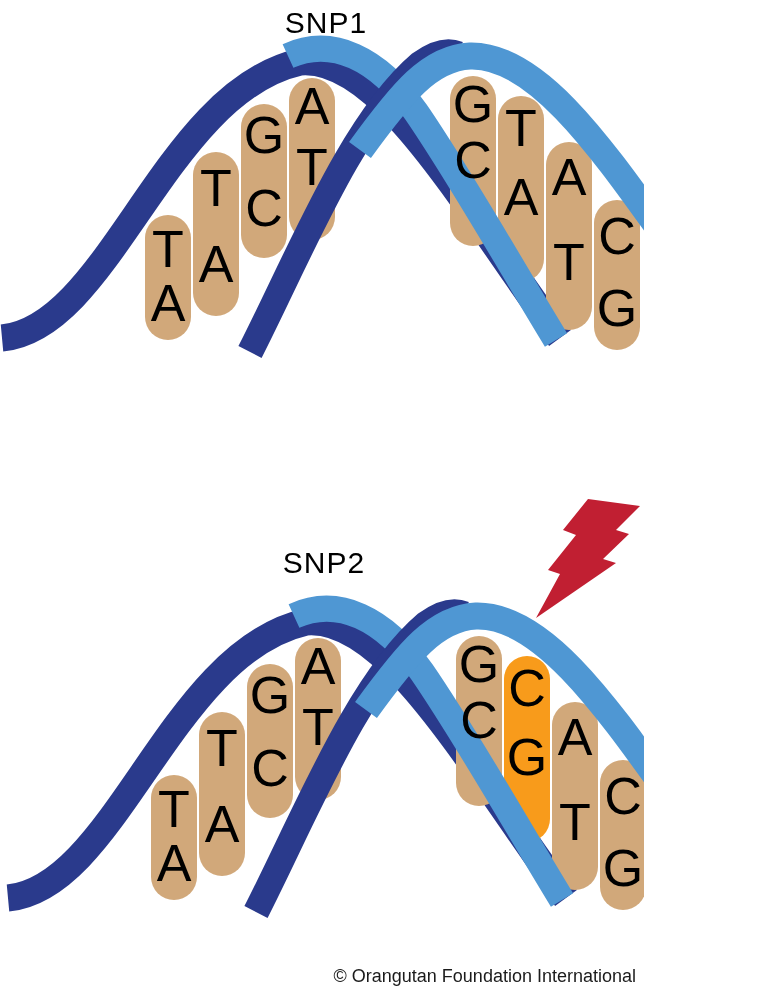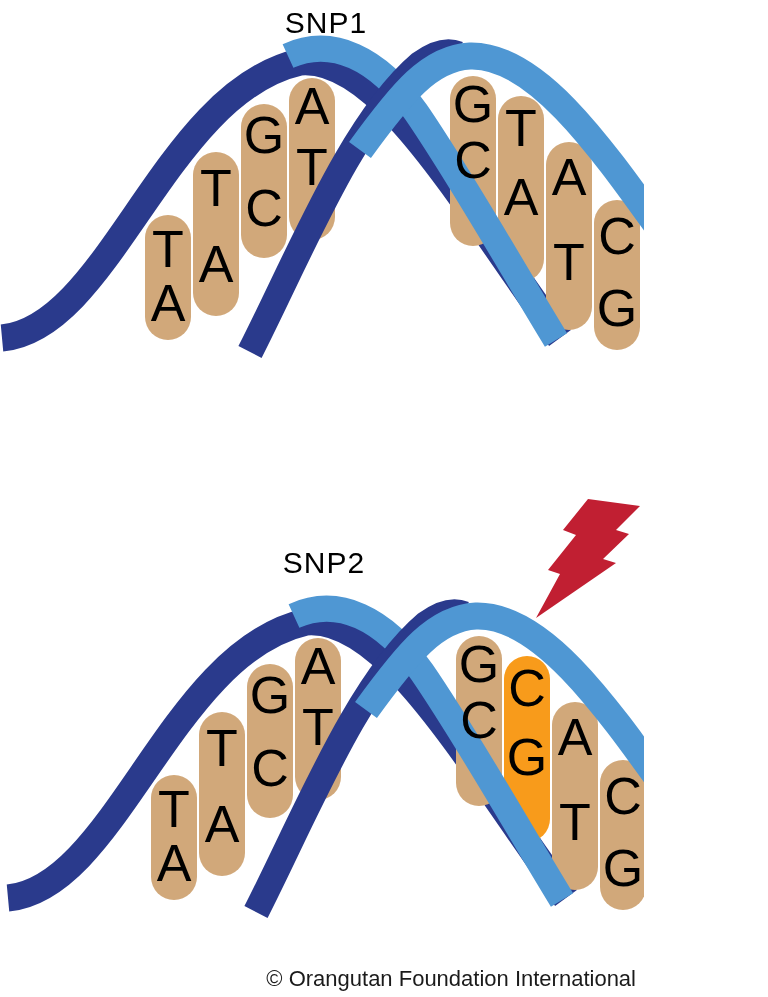--- a/index.html
+++ b/index.html
@@ -2,21 +2,21 @@
 <html><head>
 <meta charset="utf-8">
 <style>
   html,body{margin:0;padding:0;background:#ffffff;}
   #canvas{position:relative;width:644px;height:997px;background:#ffffff;overflow:hidden;
           font-family:"Liberation Sans","DejaVu Sans",sans-serif;}
   .panel-title{position:absolute;width:100%;text-align:center;font-size:30px;color:#000;
                letter-spacing:1px;font-weight:500;}
   #title-snp1{top:6px;left:4px;}
   #title-snp2{top:546px;left:2px;}
-  .credit{position:absolute;right:8px;top:966px;font-size:22px;color:#1b1b1b;}
+  .credit{position:absolute;right:8px;top:966px;font-size:18px;color:#1b1b1b;}
   svg{position:absolute;left:0;top:0;}
   svg text{font-family:"Liberation Sans","DejaVu Sans",sans-serif;font-size:52px;font-weight:500;}
 </style>
 </head>
 <body>
 
 <div id="canvas">
 
   <div id="title-snp1" class="panel-title">SNP1</div>
 

